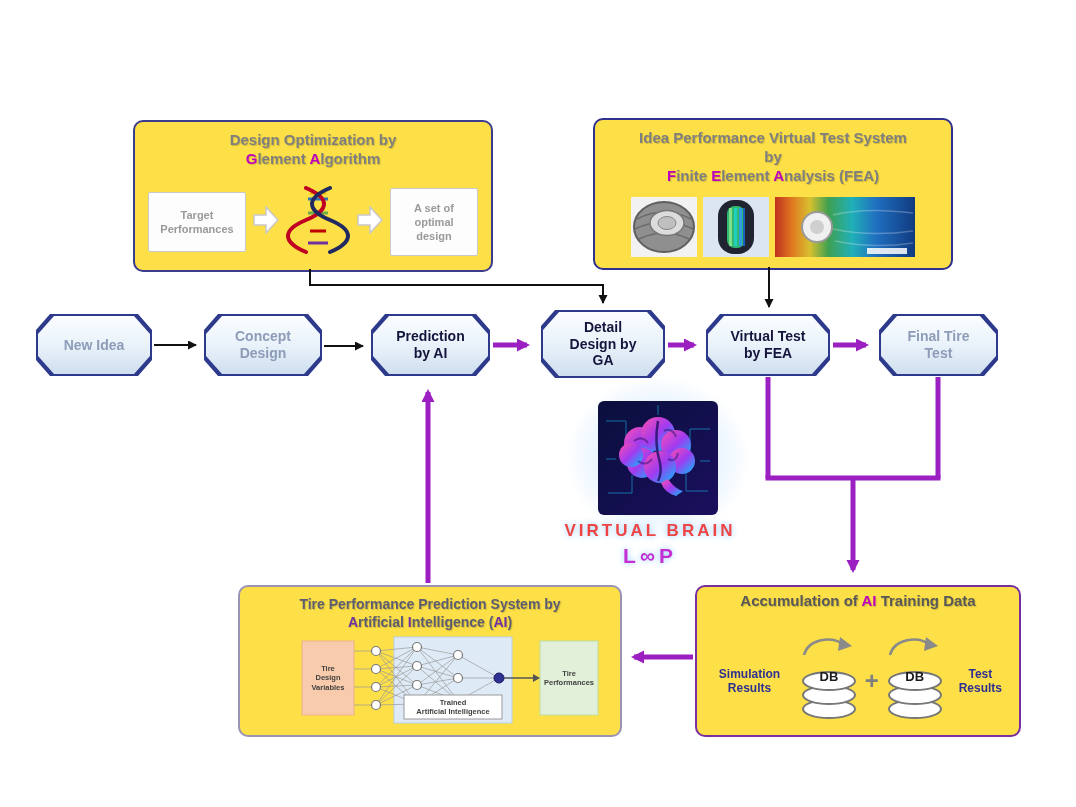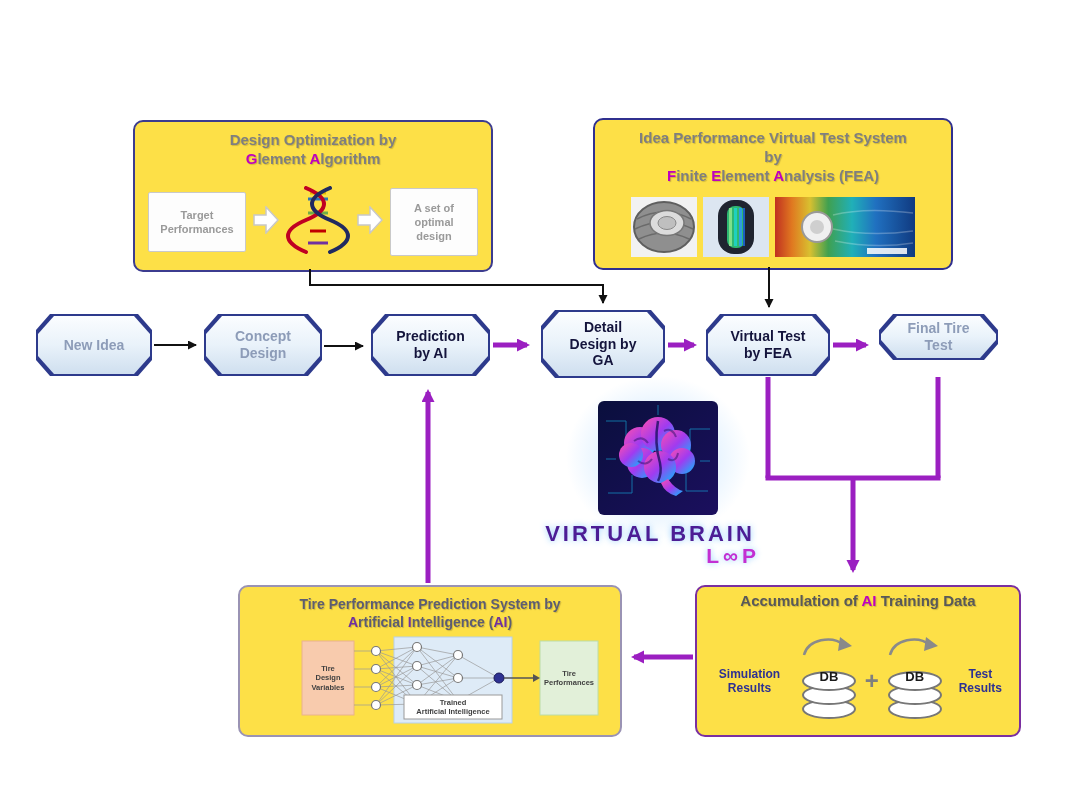--- a/index.html
+++ b/index.html
@@ -48,23 +48,23 @@
   .chip-label{position:absolute;inset:0;display:flex;align-items:center;justify-content:center;
       text-align:center;white-space:pre-line;font-size:14px;line-height:1.18;font-weight:bold;}
   .chip-muted .chip-label{color:#8d9cb8;}
   .chip-strong .chip-label{color:#14143c;}
 
   
   #brain-glow{position:absolute;left:566px;top:376px;width:184px;height:164px;border-radius:50%;
       background:radial-gradient(closest-side,rgba(140,200,255,0.55),rgba(140,200,255,0));}
   #brain-art{position:absolute;left:598px;top:401px;width:120px;height:114px;}
   #brain-line1{position:absolute;left:540px;top:521px;width:220px;text-align:center;
-      font-size:22px;font-weight:bold;letter-spacing:3px;color:#4c1d95;
+      font-size:17px;font-weight:bold;letter-spacing:3px;color:#ef4444;
       text-shadow:0 0 6px rgba(130,200,255,0.9);}
-  #brain-line2{position:absolute;left:540px;top:544px;width:220px;text-align:right;
+  #brain-line2{position:absolute;left:540px;top:544px;width:220px;text-align:center;
       font-size:21px;font-weight:bold;letter-spacing:4px;color:#c32fd2;
       text-shadow:0 0 6px rgba(130,200,255,0.9);}
 
   
   .nn{position:absolute;left:14px;top:48px;right:14px;height:92px;}
   .nn svg{position:absolute;left:0;top:0;}
   .nn-label{position:absolute;font-size:7.5px;font-weight:bold;color:#404040;text-align:center;
       white-space:pre-line;line-height:1.25;display:flex;align-items:center;justify-content:center;}
 
   
@@ -206,21 +206,21 @@
     <div class="chip-label">Detail
 Design by
 GA</div>
   </div>
   <div class="chip chip-strong" style="left:706px;top:314px;width:124px;height:62px">
     <div class="chip-outer"></div>
     <div class="chip-inner"></div>
     <div class="chip-label">Virtual Test
 by FEA</div>
   </div>
-  <div class="chip chip-muted" style="left:879px;top:314px;width:119px;height:46px">
+  <div class="chip chip-muted" style="left:879px;top:314px;width:119px;height:62px">
     <div class="chip-outer"></div>
     <div class="chip-inner"></div>
     <div class="chip-label">Final Tire
 Test</div>
   </div>
 
   <div id="brain-glow"></div>
   <div id="brain-art">
     <svg width="120" height="114" viewBox="0 0 120 114">
       <defs>

